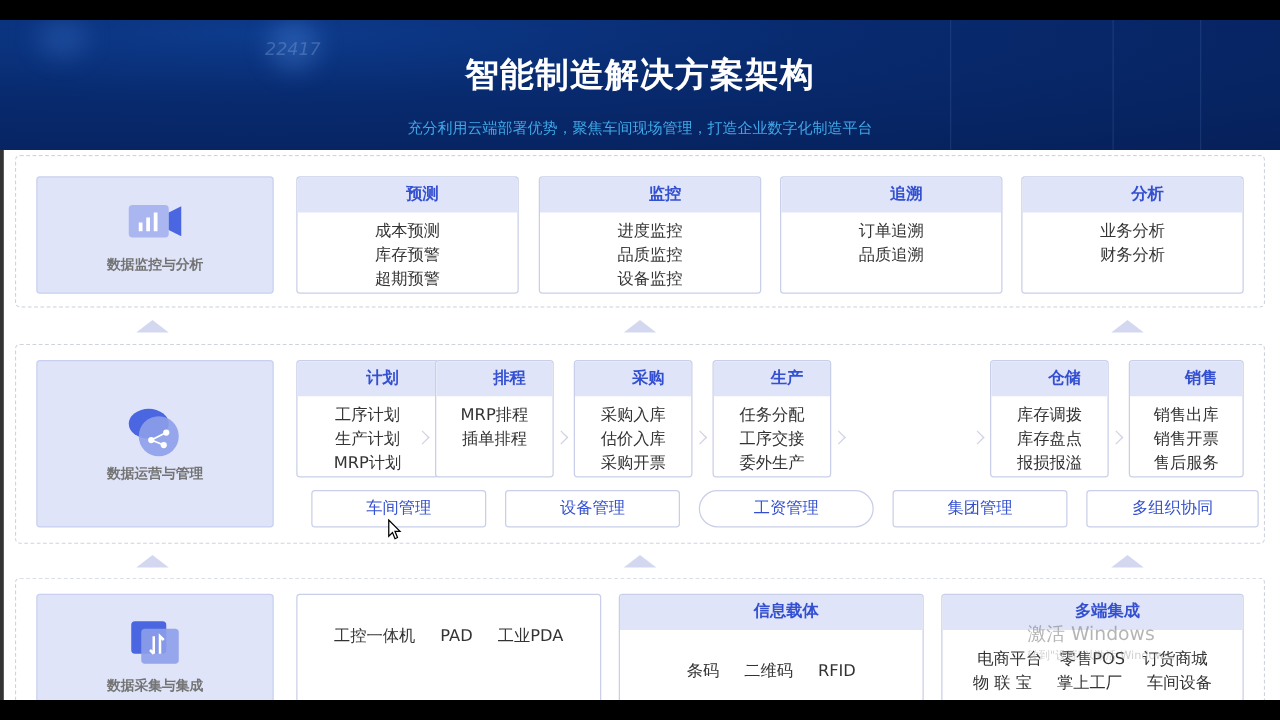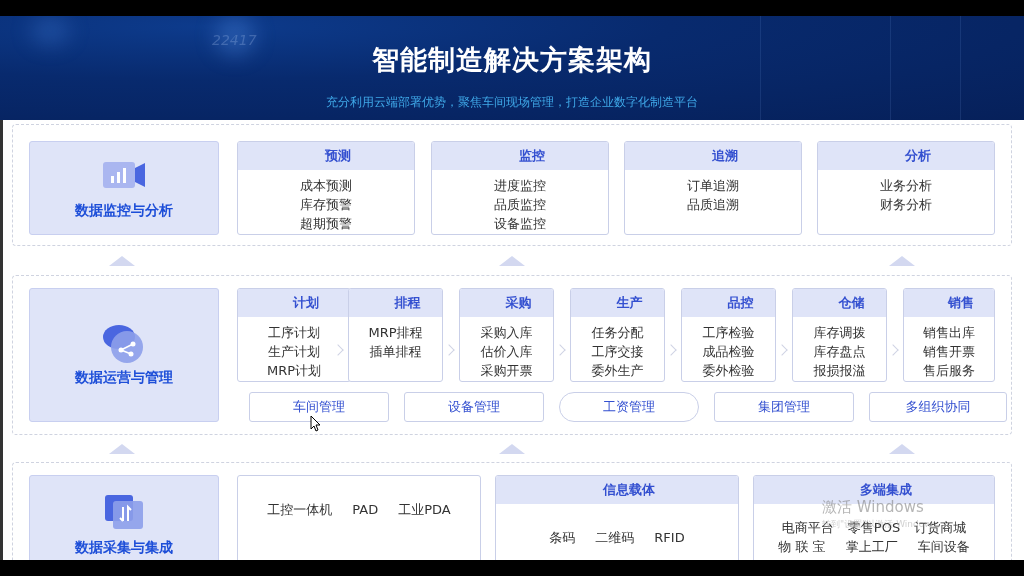--- a/index.html
+++ b/index.html
@@ -19,21 +19,21 @@
   .header .gridline { position: absolute; border-left: 1px solid rgba(120,160,230,0.15); top: 0; height: 104px; }
   .title { position: absolute; left: 0; top: 26px; width: 1024px; text-align: center; color: #fff; font-size: 27px; font-weight: bold; letter-spacing: 1px; }
   .subtitle { position: absolute; left: 0; top: 78px; width: 1024px; text-align: center; color: #3fa8e8; font-size: 12px; }
 
   .content { position: absolute; left: 3px; top: 120px; width: 1021px; height: 440px; background: #fff; }
   .layer { position: absolute; border: 1px dashed #cfd3e0; border-radius: 4px; background: #fff; }
   .left-card {
     position: absolute; background: #dfe4f8; border: 1px solid #c8cff0; border-radius: 3px;
     display: flex; flex-direction: column; align-items: center; justify-content: center;
   }
-  .left-card .lc-label { color: #1d4ed8; font-weight: bold; font-size: 14px; margin-top: 8px; }
+  .left-card .lc-label { color: #737373; font-weight: bold; font-size: 11px; margin-top: 8px; }
   .card { position: absolute; border: 1px solid #c9cfe8; border-radius: 3px; background: #fff; overflow: hidden; }
   .card .ch { background: #dfe4f8; color: #3450d0; font-weight: bold; font-size: 13px; text-align: center; height: 28px; line-height: 28px; padding-left: 24px; }
   .card .cb { text-align: center; color: #333; font-size: 13px; line-height: 19px; padding-top: 6px; }
   .card .cb-row { display: flex; justify-content: center; gap: 20px; }
   .pill { position: absolute; height: 30px; border: 1px solid #c9cfe8; border-radius: 3px; background: #fff; color: #3450d0; font-size: 13px; text-align: center; line-height: 28px; margin-left: 12px; }
   .arrow-up { position: absolute; width: 0; height: 0; border-left: 13px solid transparent; border-right: 13px solid transparent; border-bottom: 10px solid #d3d8f0; }
   .chev { position: absolute; width: 8px; height: 8px; border-right: 1px solid #cfd3e4; border-top: 1px solid #cfd3e4; transform: rotate(45deg); }
   .icon-box { position: relative; width: 50px; height: 38px; }
   .watermark { position: absolute; left: 822px; top: 498px; color: rgba(120,120,120,0.55); font-size: 15px; }
   .watermark2 { position: absolute; left: 822px; top: 518px; color: rgba(150,150,150,0.45); font-size: 9px; }
@@ -151,28 +151,20 @@
   <div class="chev" style="left:553px;top:226px;"></div>
   <div class="card" style="left:567px;top:168px;width:95px;height:94px;">
     <div class="ch">生产</div>
     <div class="cb">
       <div>任务分配</div>
       <div>工序交接</div>
       <div>委外生产</div>
     </div>
   </div>
   <div class="chev" style="left:664px;top:226px;"></div>
-  <div class="card" style="left:678px;top:168px;width:95px;height:94px;">
-    <div class="ch">品控</div>
-    <div class="cb">
-      <div>工序检验</div>
-      <div>成品检验</div>
-      <div>委外检验</div>
-    </div>
-  </div>
   <div class="chev" style="left:775px;top:226px;"></div>
   <div class="card" style="left:789px;top:168px;width:95px;height:94px;">
     <div class="ch">仓储</div>
     <div class="cb">
       <div>库存调拨</div>
       <div>库存盘点</div>
       <div>报损报溢</div>
     </div>
   </div>
   <div class="chev" style="left:886px;top:226px;"></div>

